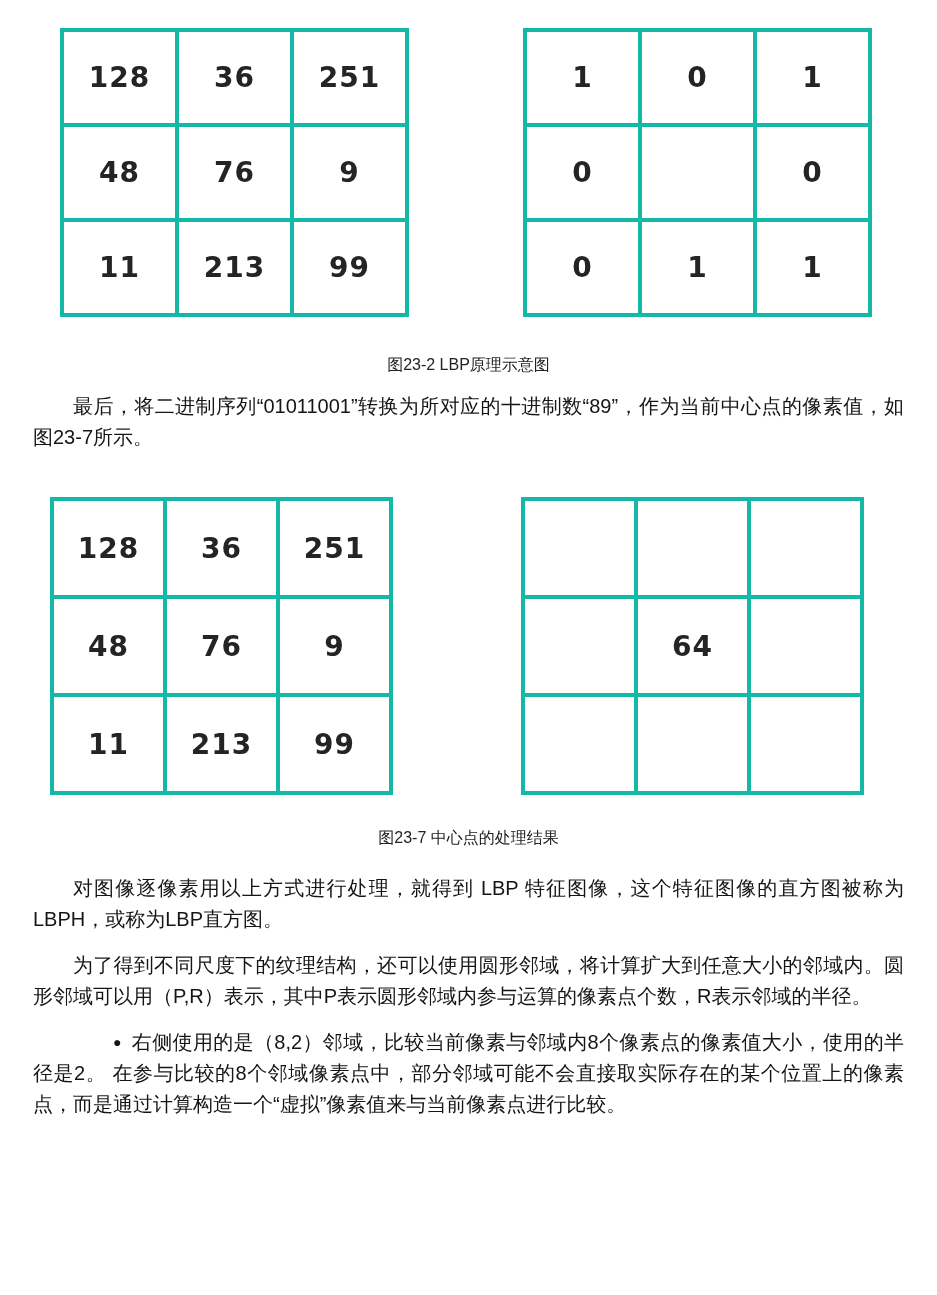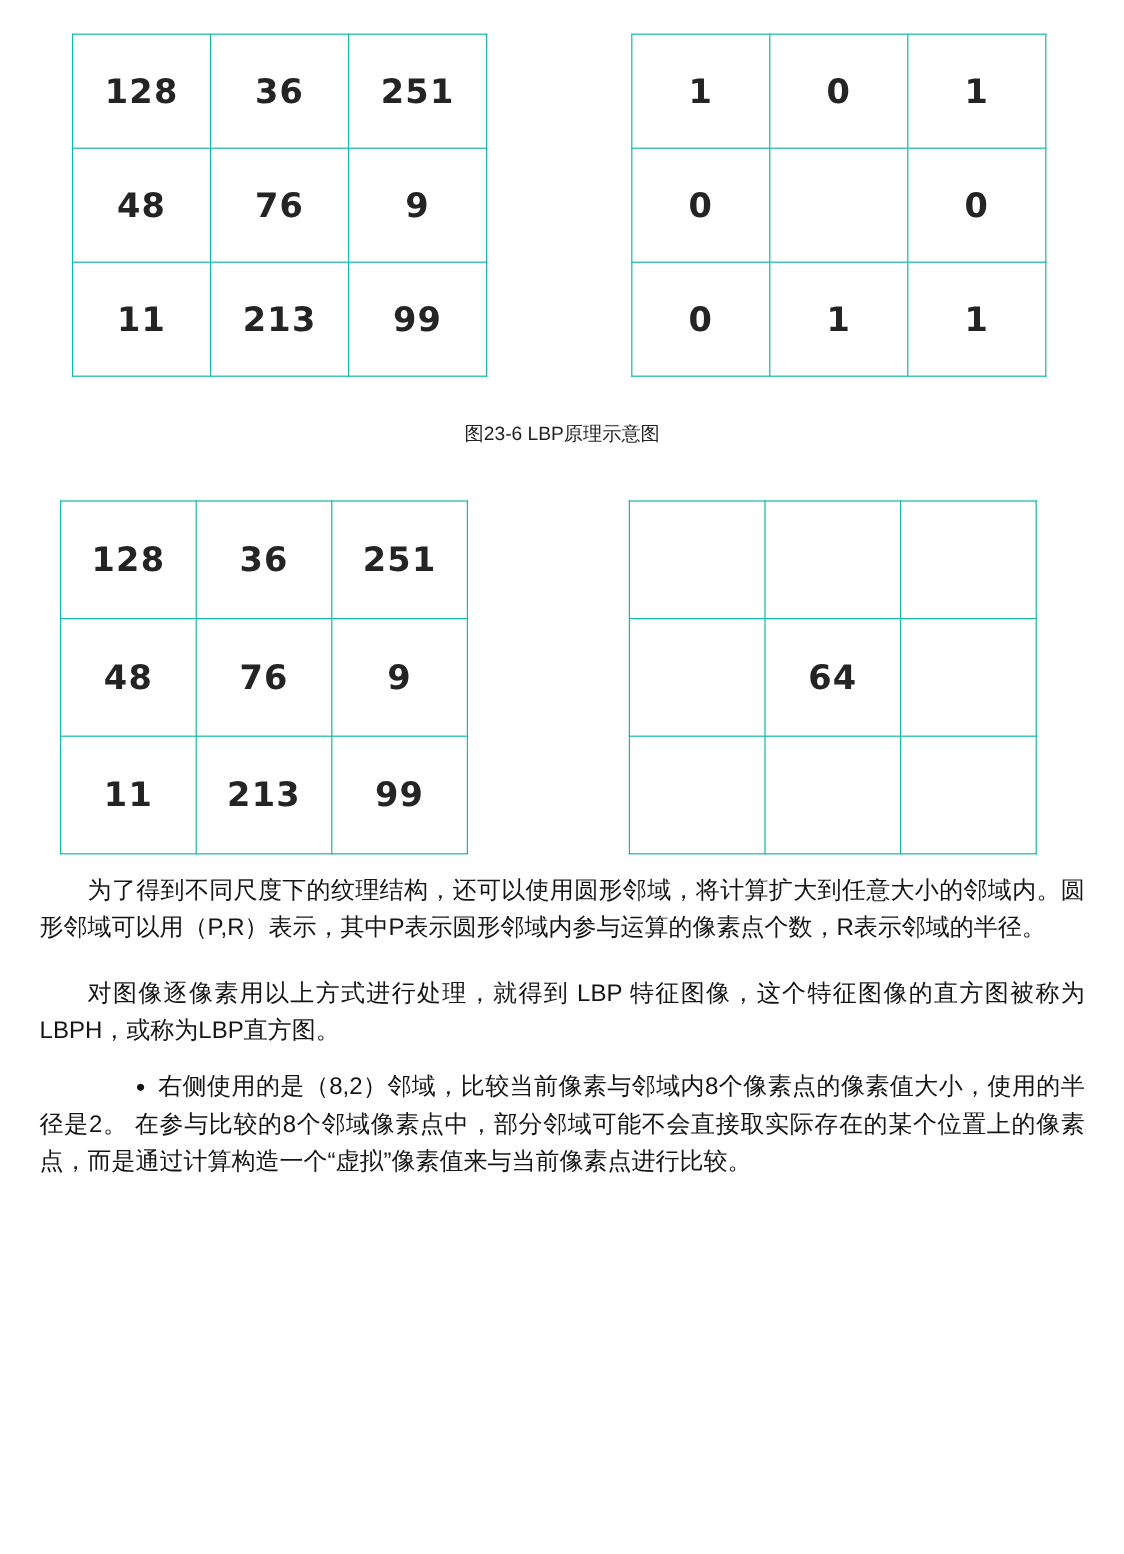--- a/index.html
+++ b/index.html
@@ -12,21 +12,21 @@
   }
   .page { padding:28px 33px 12px 33px; }
 
   .fig-row { display:flex; justify-content:space-between; }
   .fig1 { padding-left:27px; padding-right:32px; }
   .fig2 { margin-top:44px; padding-left:17px; padding-right:40px; }
 
   table.grid { border-collapse:collapse; background:#fff; }
   table.grid td {
     width:115px; height:95px;
-    border:1px solid #14b8a6;
+    border:4px solid #14b8a6;
     text-align:center; vertical-align:middle;
     font-family:"DejaVu Sans","Liberation Sans",sans-serif;
     font-size:28px; font-weight:bold; color:#242424;
     letter-spacing:1px;
   }
   .fig2 table.grid td { width:113px; height:98px; }
 
   .caption {
     text-align:center;
     font-size:16px;
@@ -92,22 +92,23 @@
       </tr>
       <tr>
         <td>0</td>
         <td>1</td>
         <td>1</td>
       </tr>
     </tbody>
       </table>
   </div>
 
-  <div class="caption">图23-6 LBP原理示意图</div>
+  <div class="caption">图23-2 LBP原理示意图</div>
 
+  <p class="body-text">最后，将二进制序列“01011001”转换为所对应的十进制数“89”，作为当前中心点的像素值，如图23-7所示。</p>
 
   <div class="fig-row fig2">
     <table class="grid">
       <tbody>
           <tr>
         <td>128</td>
         <td>36</td>
         <td>251</td>
       </tr>
       <tr>
@@ -136,20 +137,21 @@
       </tr>
       <tr>
         <td></td>
         <td></td>
         <td></td>
       </tr>
     </tbody>
       </table>
   </div>
 
+  <div class="caption cap2">图23-7 中心点的处理结果</div>
 
+  <p class="body-text first-after-caption">对图像逐像素用以上方式进行处理，就得到 LBP 特征图像，这个特征图像的直方图被称为LBPH，或称为LBP直方图。</p>
   <p class="body-text">为了得到不同尺度下的纹理结构，还可以使用圆形邻域，将计算扩大到任意大小的邻域内。圆形邻域可以用（P,R）表示，其中P表示圆形邻域内参与运算的像素点个数，R表示邻域的半径。</p>
-  <p class="body-text first-after-caption">对图像逐像素用以上方式进行处理，就得到 LBP 特征图像，这个特征图像的直方图被称为LBPH，或称为LBP直方图。</p>
 
 
   <p class="body-text bullet"><span class="bullet-mark">●</span><span>右侧使用的是（8,2）邻域，比较当前像素与邻域内8个像素点的像素值大小，使用的半径是2。 在参与比较的8个邻域像素点中，部分邻域可能不会直接取实际存在的某个位置上的像素点，而是通过计算构造一个“虚拟”像素值来与当前像素点进行比较。</span></p>
 
 </div>
 
 </body></html>

